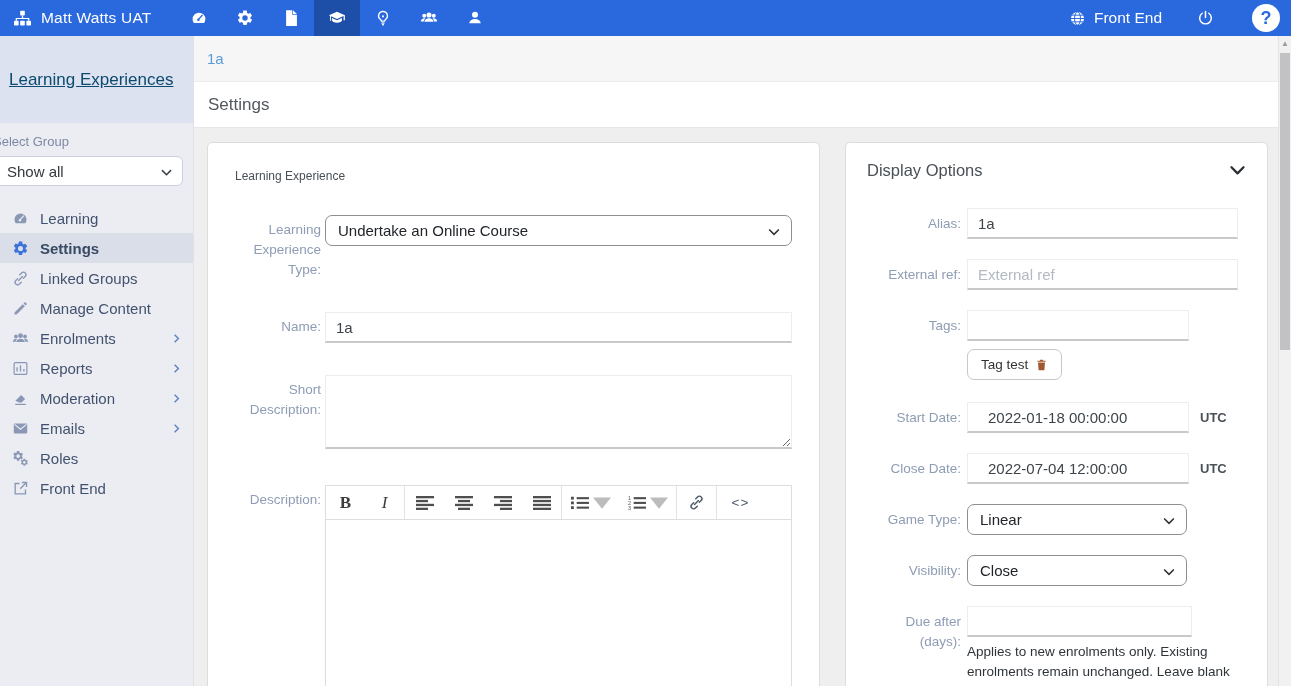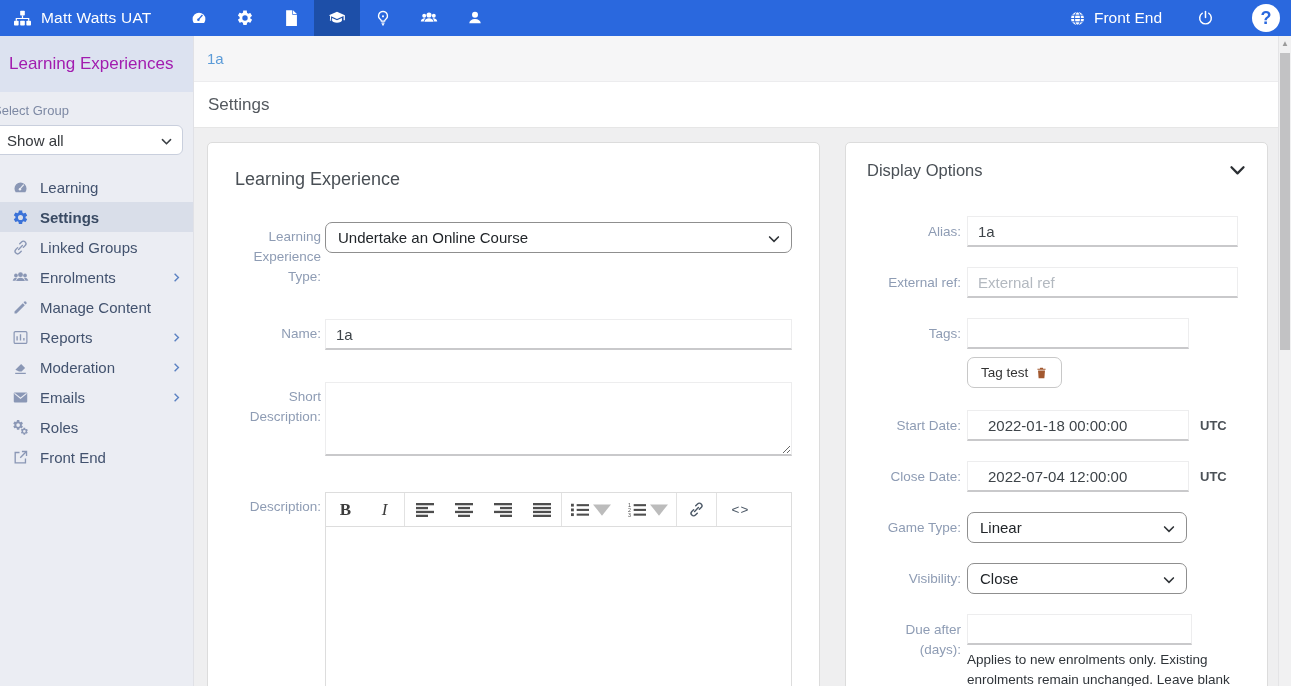--- a/index.html
+++ b/index.html
@@ -20,21 +20,21 @@
   .front-end svg { width:17px; height:17px; }
   .power-btn { margin-right:38px; cursor:pointer; display:flex; }
   .power-btn svg { width:17px; height:18px; }
   .help-btn { width:28px; height:28px; border-radius:50%; background:#fff; color:#2a68de; font-size:18px; font-weight:bold; display:flex; align-items:center; justify-content:center; cursor:pointer; }
 
   
   .body-row { display:flex; height:650px; }
 
   
   .sidebar { width:194px; flex:none; background:#ebedf3; border-right:1px solid #e0e1e6; overflow:hidden; }
-  .sidebar-title { height:56px; background:#dce2f0; display:flex; align-items:center; padding-left:9px; font-size:17px; color:#a21caf; }
+  .sidebar-title { height:87px; background:#dce2f0; display:flex; align-items:center; padding-left:9px; font-size:17px; color:#0c4a6e;text-decoration:underline; }
   .group-wrap { padding:11px 0 0 0; }
   .group-label { margin-left:-7px; color:#7d89a4; font-size:13px; }
   .group-select { position:relative; margin-left:-10px; margin-top:7px; width:193px; height:30px; background:#fff; border:1px solid #c9cfdd; border-radius:6px; display:flex; align-items:center; padding-left:16px; font-size:15px; color:#35383c; cursor:pointer; }
   .group-select .chev { position:absolute; right:9px; top:9px; }
   .menu { margin-top:17px; }
   .menu-item { height:30px; display:flex; align-items:center; gap:11px; padding:0 10px 0 12px; font-size:15px; color:#42526e; cursor:pointer; --cut:#ebedf3; }
   .menu-item svg { width:17px; height:17px; color:#8a97b5; flex:none; }
   .menu-item.active { background:#d9dee9; --cut:#d9dee9; font-weight:bold; color:#394a63; }
   .menu-item.active svg { color:#3b72d8; }
   .menu-chevron { margin-left:auto; display:flex; }
@@ -44,21 +44,21 @@
   .main { flex:1; min-width:0; display:flex; flex-direction:column; }
   .breadcrumb-bar { height:46px; background:#f6f6f7; border-bottom:1px solid #ececee; display:flex; align-items:center; padding-left:13px; font-size:15px; }
   .breadcrumb-link { color:#5b9bd8; cursor:pointer; }
   .title-bar { height:46px; background:#fff; border-bottom:1px solid #e6e6e6; display:flex; align-items:center; padding-left:14px; font-size:17px; color:#54595f; }
   .content { flex:1; background:#efeff0; padding:14px 0 0 13px; display:flex; align-items:flex-start; overflow:hidden; }
 
   .panel { background:#fff; border:1px solid #dcdcdc; border-radius:5px; }
 
   
   .le-panel { width:613px; padding:26px 27px; height:780px; }
-  .le-heading { font-size:18px; font-weight:normal; color:#494f55; margin-bottom:22px; }
+  .le-heading { font-size:12px; font-weight:normal; color:#494f55; margin-bottom:22px; }
   .form-row { display:flex; margin-bottom:26px;margin-top:32px; }
   .form-row .lbl { width:86px; flex:none; text-align:right; margin-right:4px; font-size:13.5px; color:#8e9cb4; line-height:20px; padding-top:5px; }
   .form-row .ctrl { flex:1; min-width:0; }
 
   .select-box { height:31px; background:#fff; border:1px solid #8f8f8f; border-radius:7px; display:flex; align-items:center; padding:0 30px 0 12px; font-size:15px; color:#212529; position:relative; cursor:pointer; }
   .select-box .chev { position:absolute; right:10px; top:9px; }
 
   .u-input { width:100%; height:31px; background:#fff; border:1px solid #ededee; border-bottom:2px solid #c9c9cb; padding:0 10px; font-size:15px; color:#3e4449; font-family:"Liberation Sans", sans-serif; }
   .u-input::placeholder { color:#b3b9c0; }
   textarea.u-input { height:74px; resize:vertical; padding-top:6px; }
@@ -71,21 +71,21 @@
   .tb-btn.with-caret { width:57px; gap:4px; }
   .tb-caret { width:8px; height:5px; }
   .tb-bold { font-family:"Liberation Serif", serif; font-weight:bold; font-size:17px; color:#3c3c3c; }
   .tb-italic { font-family:"Liberation Serif", serif; font-style:italic; font-size:17px; color:#3c3c3c; }
   .tb-code { font-size:13.5px; color:#4c5866; letter-spacing:1px; }
   .tb-link svg { width:17px; height:17px; color:#4c5866; }
   .editor-body { border:1px solid #dddddd; border-top:none; height:330px; background:#fff; }
 
   
   .dp-panel { width:423px; margin-left:25px; padding:18px 21px; height:760px; }
-  .dp-header { display:flex; align-items:center; justify-content:space-between; margin-bottom:36px; }
+  .dp-header { display:flex; align-items:center; justify-content:space-between; margin-bottom:28px; }
   .dp-title { font-size:16.5px; font-weight:normal; color:#4a5056; }
   .dp-collapse { cursor:pointer; display:flex; }
   .dp-collapse svg { width:17px; height:15px; }
   .dp-row { display:flex; margin-bottom:20px; }
   .dp-row .lbl { width:94px; flex:none; text-align:right; margin-right:6px; font-size:13.5px; color:#8e9cb4; line-height:20px; padding-top:6px; }
   .dp-row .ctrl { min-width:0; }
   .dp-input-wide { width:271px; }
   .dp-input-narrow { width:222px;padding-left:20px; }
   .dp-select { width:220px; }
   .date-line { display:flex; align-items:center; }
@@ -228,40 +228,40 @@
               <g fill="none" stroke="currentColor" stroke-width="1.9" stroke-linecap="round">
                 <path d="M9.3 14.7l5.4-5.4"></path>
                 <path d="M8 12.2l-2.6 2.6a3.6 3.6 0 0 0 5.1 5.1l2.6-2.6"></path>
                 <path d="M16 11.8l2.6-2.6a3.6 3.6 0 0 0-5.1-5.1l-2.6 2.6"></path>
               </g>
             </svg>
           <span>Linked Groups</span>
         </div>
         <div class="menu-item">
           <svg viewBox="0 0 24 24" fill="currentColor">
+              <path d="M3.5 17.6v2.9h2.9L18.1 8.8l-2.9-2.9z"></path>
+              <path d="M20.6 6.3a1 1 0 0 0 0-1.4l-1.5-1.5a1 1 0 0 0-1.4 0l-1.4 1.4 2.9 2.9z"></path>
+            </svg>
+          <span>Manage Content</span>
+        </div>
+        <div class="menu-item">
+          <svg viewBox="0 0 24 24" fill="currentColor">
               <circle cx="5.6" cy="9" r="2.6"></circle>
               <path d="M1 16.6c.3-2.2 2-3.8 4.4-4.2.7 0 1.3.1 1.9.3-1.2.9-2 2.3-2.2 3.9z"></path>
               <circle cx="18.4" cy="9" r="2.6"></circle>
               <path d="M23 16.6c-.3-2.2-2-3.8-4.4-4.2-.7 0-1.3.1-1.9.3 1.2.9 2 2.3 2.2 3.9z"></path>
               <circle cx="12" cy="8" r="3.4"></circle>
               <path d="M12 12.4c-3.3 0-5.8 1.9-6.2 4.6h12.4c-.4-2.7-2.9-4.6-6.2-4.6z"></path>
             </svg>
           <span>Enrolments</span>
           <span class="menu-chevron">
               <svg viewBox="0 0 24 24">
                 <path d="M8.5 5l7 7-7 7" fill="none" stroke="currentColor" stroke-width="2.6"></path>
               </svg>
             </span>
-        </div>
-        <div class="menu-item">
-          <svg viewBox="0 0 24 24" fill="currentColor">
-              <path d="M3.5 17.6v2.9h2.9L18.1 8.8l-2.9-2.9z"></path>
-              <path d="M20.6 6.3a1 1 0 0 0 0-1.4l-1.5-1.5a1 1 0 0 0-1.4 0l-1.4 1.4 2.9 2.9z"></path>
-            </svg>
-          <span>Manage Content</span>
         </div>
         <div class="menu-item">
           <svg viewBox="0 0 24 24">
               <rect x="3" y="3.6" width="18" height="16.8" rx="1.8" fill="none" stroke="currentColor" stroke-width="1.7"></rect>
               <path d="M7.2 16.2v-5.8M12 16.2V7.4M16.8 16.2v-3.4" stroke="currentColor" stroke-width="1.9"></path>
             </svg>
           <span>Reports</span>
           <span class="menu-chevron">
               <svg viewBox="0 0 24 24">
                 <path d="M8.5 5l7 7-7 7" fill="none" stroke="currentColor" stroke-width="2.6"></path>

